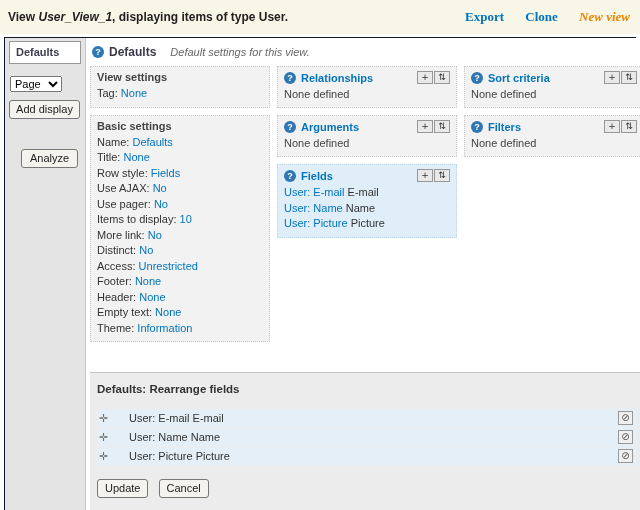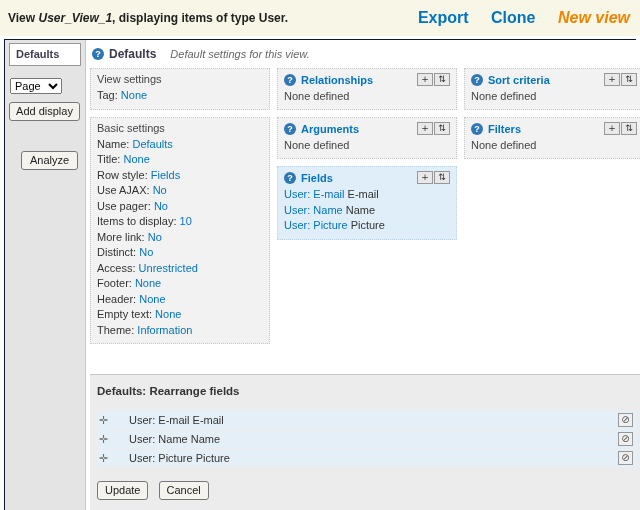--- a/index.html
+++ b/index.html
@@ -11,21 +11,21 @@
   }
   a { text-decoration:none; }
 
   
   .topbar {
     background:#f8f6e7; padding:9px 10px 9px 8px;
     display:flex; justify-content:space-between; align-items:center;
   }
   .topbar-title { font-size:12px; font-weight:bold; color:#222; }
   .topbar-title .vname { font-style:italic; }
-  .topbar-links { font-size:16px; font-weight:bold; white-space:nowrap; }
+  .topbar-links { font-size:13px; font-weight:bold; white-space:nowrap;font-family:Liberation Serif, serif; }
   .topbar-links a { margin-left:18px; color:#0274bd; cursor:pointer; }
   .topbar-links a.newview { color:#ee8500; font-style:italic; }
 
   
   .views-container {
     margin:3px 4px 0 4px; border:1px solid #0f172a;
     min-height:439px; display:flex; background:#fff;
   }
 
   
@@ -56,21 +56,21 @@
     text-align:center; line-height:12px; flex-shrink:0;
   }
   .main-header .title { font-size:12px; font-weight:bold; color:#3a3a4a; margin-left:5px; }
   .main-header .caption { font-style:italic; color:#666; margin-left:14px; }
 
   .displays { display:flex; gap:7px; min-height:299px; align-items:flex-start; }
   .col { display:flex; flex-direction:column; gap:7px; width:180px; }
 
   .box { background:#f2f2f2; border:1px dotted #c9c9c9; padding:4px 6px 5px; }
   .box.highlight { background:#dfeef9; border-color:#b9d3e6; }
-  .box-title { font-weight:normal; color:#444; margin-bottom:3px; }
+  .box-title { font-weight:bold; color:#444; margin-bottom:3px; }
   .box-row { line-height:15.5px; color:#333; }
   .box-row a, .val-link { color:#0274bd; cursor:pointer; }
 
   .sec-head { display:flex; align-items:center; margin-bottom:3px; }
   .sec-head .sec-title { color:#0274bd; font-weight:bold; margin-left:5px; cursor:pointer; }
   .sec-head .spacer { flex:1; }
   .mini-btn {
     width:16px; height:13px; border:1px solid #979797; background:#e9e9e9;
     font-family:"DejaVu Sans", sans-serif; font-size:9px; line-height:11px;
     text-align:center; color:#333; padding:0; margin-left:1px; cursor:pointer;

